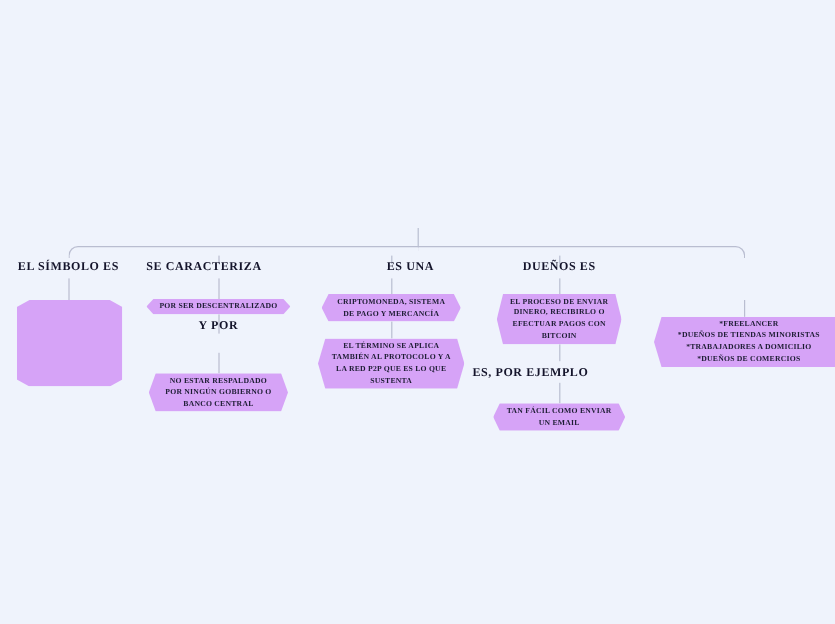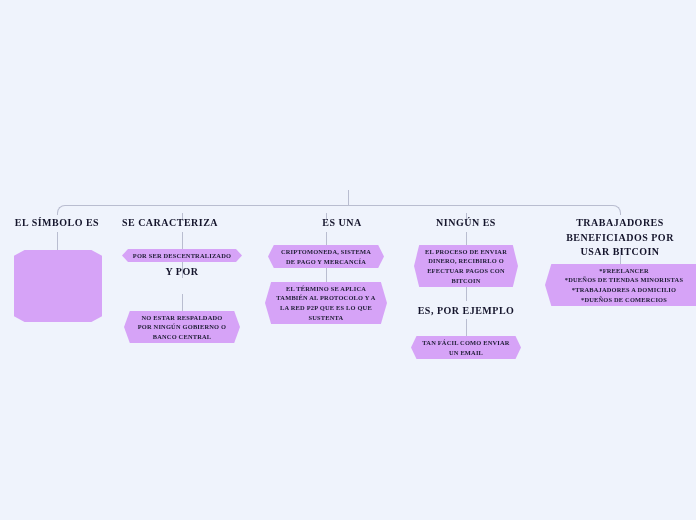--- a/index.html
+++ b/index.html
@@ -120,34 +120,31 @@
   <div class="branch-label" style="left:292px; top:216px; width:100px;">ES UNA</div>
   <div class="conn v" style="left:326px; top:232px; height:13px;"></div>
   <div class="node hexnode" style="left:268px; top:245px; width:116px; height:23px; white-space:pre-line;">CRIPTOMONEDA, SISTEMA
 DE PAGO Y MERCANCÍA</div>
   <div class="conn v" style="left:326px; top:268px; height:14px;"></div>
   <div class="node hexnode" style="left:265px; top:282px; width:122px; height:42px; white-space:pre-line;">EL TÉRMINO SE APLICA
 TAMBIÉN AL PROTOCOLO Y A
 LA RED P2P QUE ES LO QUE
 SUSTENTA</div>
 
-  <div class="branch-label" style="left:416px; top:216px; width:100px;">NINGÚN ES</div>
+  <div class="branch-label" style="left:416px; top:216px; width:100px;">DUEÑOS ES</div>
   <div class="conn v" style="left:466px; top:232px; height:13px;"></div>
   <div class="node hexnode" style="left:414px; top:245px; width:104px; height:42px; white-space:pre-line;">EL PROCESO DE ENVIAR
 DINERO, RECIBIRLO O
 EFECTUAR PAGOS CON
 BITCOIN</div>
   <div class="conn v" style="left:466px; top:287px; height:14px;"></div>
-  <div class="link-label" style="left:416px; top:304px; width:100px;">ES, POR EJEMPLO</div>
+  <div class="link-label" style="left:392px; top:304px; width:100px;">ES, POR EJEMPLO</div>
   <div class="conn v" style="left:466px; top:319px; height:17px;"></div>
   <div class="node hexnode" style="left:411px; top:336px; width:110px; height:23px; white-space:pre-line;">TAN FÁCIL COMO ENVIAR
 UN EMAIL</div>
 
-  <div class="branch-label" style="left:560px; top:216px; width:120px;">TRABAJADORES
-BENEFICIADOS POR
-USAR BITCOIN</div>
   <div class="conn v" style="left:620px; top:250px; height:14px;"></div>
   <div class="node hexnode wide" style="left:545px; top:264px; width:158px; height:42px; white-space:pre-line;">*FREELANCER
 *DUEÑOS DE TIENDAS MINORISTAS
 *TRABAJADORES A DOMICILIO
 *DUEÑOS DE COMERCIOS</div>
 
 </div>
 
 </body></html>

